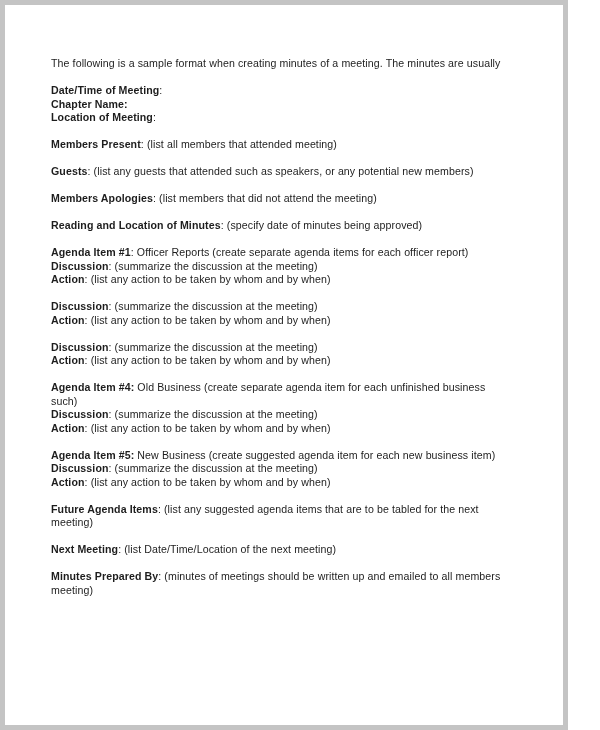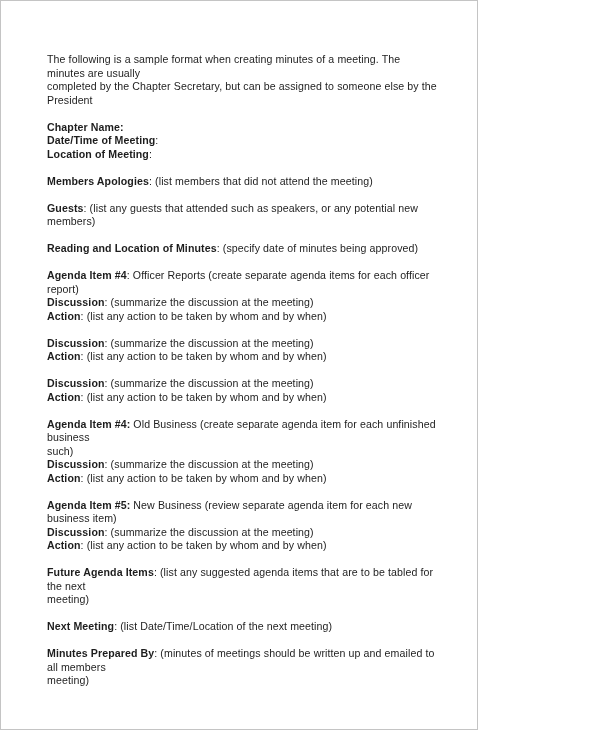--- a/index.html
+++ b/index.html
@@ -5,25 +5,25 @@
   html, body {
     margin: 0;
     padding: 0;
     width: 600px;
     height: 730px;
     background: #ffffff;
   }
   .page {
     position: absolute;
     top: 0; left: 0;
-    width: 478px;
+    width: 568px;
     height: 730px;
     box-sizing: border-box;
     background: #ffffff;
-    border: 1px solid #a3a3a3;
+    border: 5px solid #a3a3a3;
     overflow: hidden;
   }
   .content {
     box-sizing: border-box;
     padding: 52px 40px 0 46px;
     font-family: "Liberation Sans", sans-serif;
     font-size: 10.6px;
     line-height: 13.5px;
     letter-spacing: 0.1px;
     color: #1d1d1d;
@@ -38,57 +38,59 @@
     font-weight: bold;
   }
 </style>
 </head>
 <body>
 
 <div class="page" style="border-color: rgb(196, 196, 196); background: rgb(255, 255, 255);">
   <div class="content" id="doc" style="color: rgb(29, 29, 29);">
       <div class="block">
         <div class="line"><span>The following is a sample format when creating minutes of a meeting. The minutes are usually</span></div>
-        <div class="line"><span>completed by the Chapter Secretary, but can be assigned to someone else by the President</span></div>
       </div>
       <div class="block">
+        <div class="line"><span class="b">Date/Time of Meeting</span><span>:</span></div>
         <div class="line"><span class="b">Chapter Name:</span></div>
-        <div class="line"><span class="b">Date/Time of Meeting</span><span>:</span></div>
         <div class="line"><span class="b">Location of Meeting</span><span>:</span></div>
+      </div>
+      <div class="block">
+        <div class="line"><span class="b">Members Present</span><span>: (list all members that attended meeting)</span></div>
+      </div>
+      <div class="block">
+        <div class="line"><span class="b">Guests</span><span>: (list any guests that attended such as speakers, or any potential new members)</span></div>
       </div>
       <div class="block">
         <div class="line"><span class="b">Members Apologies</span><span>: (list members that did not attend the meeting)</span></div>
       </div>
       <div class="block">
-        <div class="line"><span class="b">Guests</span><span>: (list any guests that attended such as speakers, or any potential new members)</span></div>
-      </div>
-      <div class="block">
         <div class="line"><span class="b">Reading and Location of Minutes</span><span>: (specify date of minutes being approved)</span></div>
       </div>
       <div class="block">
-        <div class="line"><span class="b">Agenda Item #4</span><span>: Officer Reports (create separate agenda items for each officer report)</span></div>
+        <div class="line"><span class="b">Agenda Item #1</span><span>: Officer Reports (create separate agenda items for each officer report)</span></div>
         <div class="line"><span class="b">Discussion</span><span>: (summarize the discussion at the meeting)</span></div>
         <div class="line"><span class="b">Action</span><span>: (list any action to be taken by whom and by when)</span></div>
       </div>
       <div class="block">
         <div class="line"><span class="b">Discussion</span><span>: (summarize the discussion at the meeting)</span></div>
         <div class="line"><span class="b">Action</span><span>: (list any action to be taken by whom and by when)</span></div>
       </div>
       <div class="block">
         <div class="line"><span class="b">Discussion</span><span>: (summarize the discussion at the meeting)</span></div>
         <div class="line"><span class="b">Action</span><span>: (list any action to be taken by whom and by when)</span></div>
       </div>
       <div class="block">
         <div class="line"><span class="b">Agenda Item #4:</span><span> Old Business (create separate agenda item for each unfinished business</span></div>
         <div class="line"><span>such)</span></div>
         <div class="line"><span class="b">Discussion</span><span>: (summarize the discussion at the meeting)</span></div>
         <div class="line"><span class="b">Action</span><span>: (list any action to be taken by whom and by when)</span></div>
       </div>
       <div class="block">
-        <div class="line"><span class="b">Agenda Item #5:</span><span> New Business (review separate agenda item for each new business item)</span></div>
+        <div class="line"><span class="b">Agenda Item #5:</span><span> New Business (create suggested agenda item for each new business item)</span></div>
         <div class="line"><span class="b">Discussion</span><span>: (summarize the discussion at the meeting)</span></div>
         <div class="line"><span class="b">Action</span><span>: (list any action to be taken by whom and by when)</span></div>
       </div>
       <div class="block">
         <div class="line"><span class="b">Future Agenda Items</span><span>: (list any suggested agenda items that are to be tabled for the next</span></div>
         <div class="line"><span>meeting)</span></div>
       </div>
       <div class="block">
         <div class="line"><span class="b">Next Meeting</span><span>: (list Date/Time/Location of the next meeting)</span></div>
       </div>

